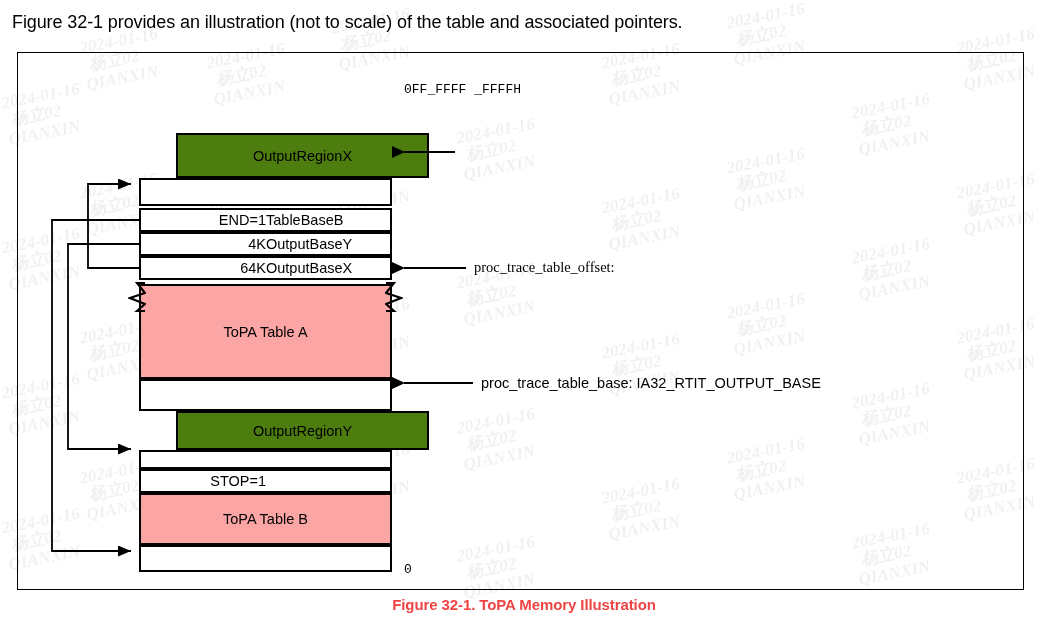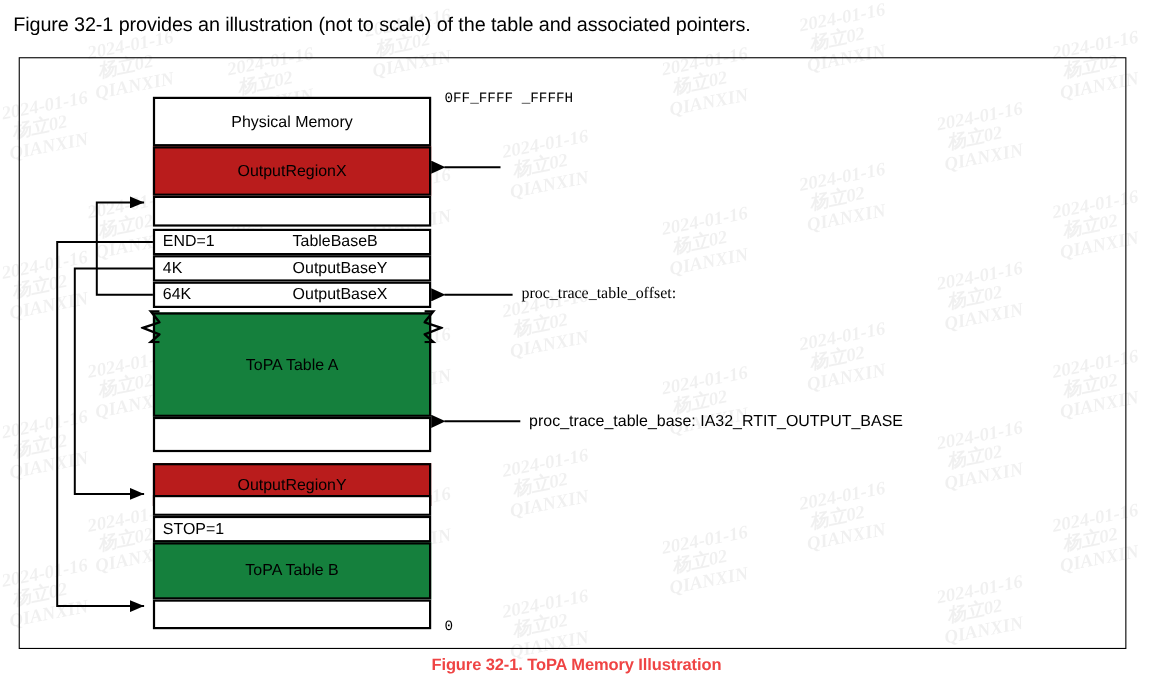--- a/index.html
+++ b/index.html
@@ -65,28 +65,28 @@
     position: absolute;
     left: 0; width: 253px;
     border: 2.5px solid #000000;
     background: #ffffff;
     display: flex;
     align-items: center;
     justify-content: center;
     font-size: 14.5px;
     color: #000000;
   }
-  .row.green { background: #b91c1c; }
-  .row.yellow { background: #15803d; }
+  .row.green { background: #4d7c0f; margin-left: 37px; }
+  .row.yellow { background: #fca5a5; }
   .row.kv {
     justify-content: flex-start;
     padding-left: 7px;
     font-size: 14.5px;
   }
-  .kv .k { width: 118px; text-align: left; }
+  .kv .k { width: 118px; text-align: right; }
   .kv .v { text-align: left; }
 
   
   .zig { position: absolute; pointer-events: none; }
 
   
   #wires {
     position: absolute;
     left: 0; top: 0;
     width: 1048px; height: 627px;
@@ -310,23 +310,20 @@
         <span class="l3">QIANXIN</span>
       </div>
       <div class="wm" style="left: 0px; top: 520px;">
         <span class="l1">2024-01-16</span>
         <span class="l2">杨立02</span>
         <span class="l3">QIANXIN</span>
       </div>
     </div>
 
   <div id="memcol">
-      <div class="row" style="top: 0px; height: 45px;">
-        <span>Physical Memory</span>
-      </div>
       <div class="row green" style="top: 45px; height: 45px;">
         <span>OutputRegionX</span>
       </div>
       <div class="row" style="top: 90px; height: 28px;">
         <span></span>
       </div>
       <div class="row kv" style="top: 120px; height: 24px;">
         <span class="k">END=1</span>
         <span class="v">TableBaseB</span>
       </div>
@@ -343,21 +340,21 @@
       </div>
       <svg width="18" height="30" viewBox="0 0 18 30" class="zig" style="top: 194px; left: -11px;">
         <path d="M17,1 L9,1 L17,11 L2,16 L17,22 L9,29 L17,29" fill="none" stroke="#000000" stroke-width="2.2" stroke-linejoin="miter"></path>
       </svg>
       <svg width="18" height="30" viewBox="0 0 18 30" class="zig" style="top: 194px; left: 246px;">
         <path d="M1,1 L9,1 L1,11 L16,16 L1,22 L9,29 L1,29" fill="none" stroke="#000000" stroke-width="2.2" stroke-linejoin="miter"></path>
       </svg>
       <div class="row" style="top: 291px; height: 32px;">
         <span></span>
       </div>
-      <div class="row green" style="top: 333px; height: 39px;">
+      <div class="row green" style="top: 323px; height: 39px;">
         <span>OutputRegionY</span>
       </div>
       <div class="row" style="top: 362px; height: 19px;">
         <span></span>
       </div>
       <div class="row kv" style="top: 381px; height: 24px;">
         <span class="k">STOP=1</span>
         <span class="v"></span>
       </div>
       <div class="row yellow" style="top: 405px; height: 52px;">

